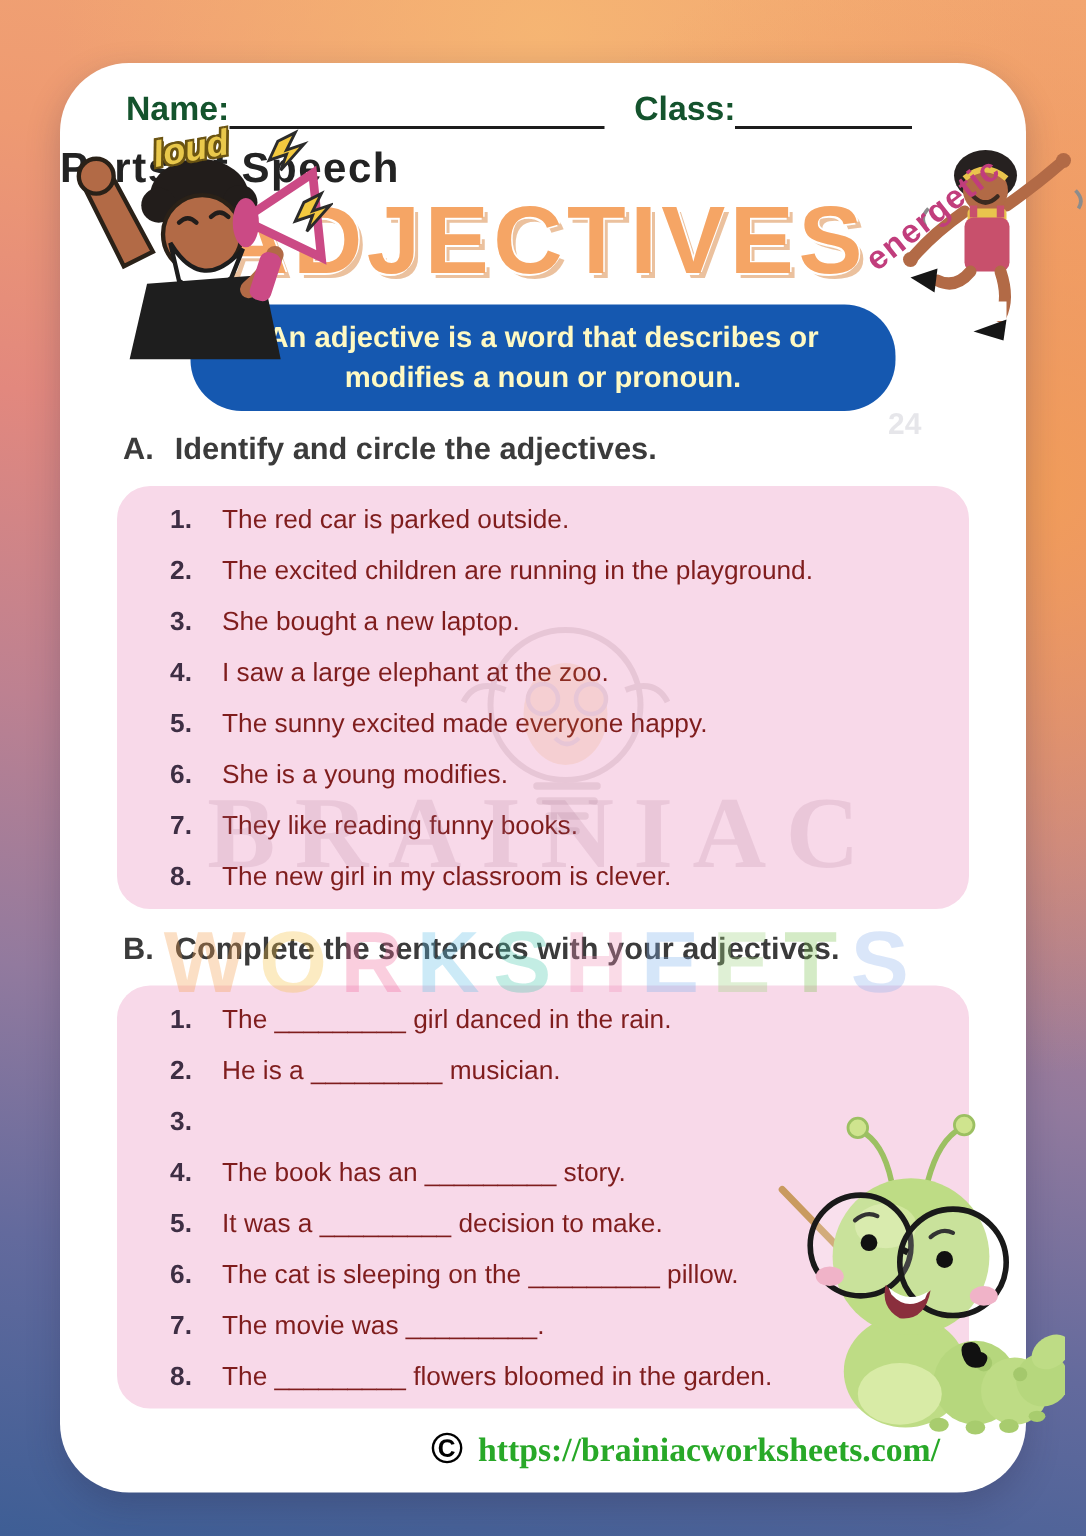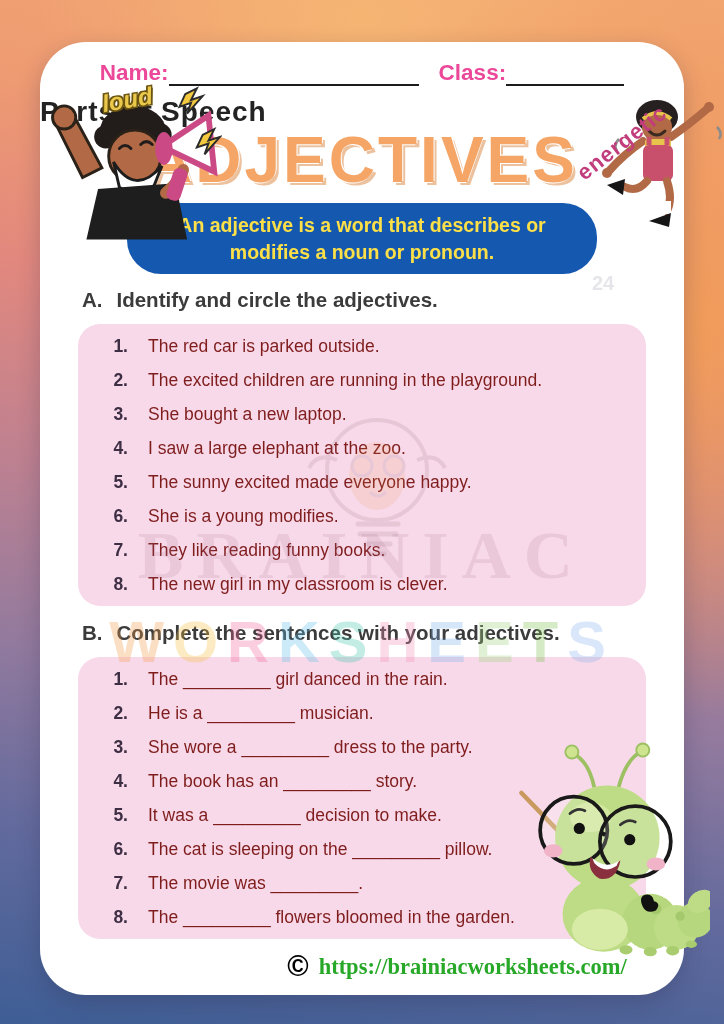--- a/index.html
+++ b/index.html
@@ -9,33 +9,33 @@
       radial-gradient(55% 38% at 94% 32%, rgba(242,158,88,.95) 0%, rgba(242,158,88,0) 100%),
       radial-gradient(45% 22% at 50% 2%, rgba(246,183,115,.9), rgba(246,183,115,0) 100%),
       linear-gradient(188deg,#f2a673 0%,#ee9a72 16%,#e2887e 32%,#bd8191 50%,#927a9e 66%,#636a9d 82%,#3e5e95 100%);
     position:relative;
   }
   .card{
     position:absolute;left:40px;top:42px;width:644px;height:953px;
     background:#ffffff;border-radius:46px;box-shadow:0 8px 22px rgba(40,40,70,.25);
   }
   
-  .header-row{display:flex;align-items:flex-end;margin:16px 44px 0 44px;font-size:22.5px;font-weight:700;color:#ec4899;justify-content:center;}
+  .header-row{display:flex;align-items:flex-end;margin:16px 44px 0 44px;font-size:22.5px;font-weight:700;color:#14532d;}
   .hline{border-bottom:2.5px solid #1c1c1c;height:26px;}
   .line1{width:250px;margin-right:20px;}
   .line2{width:118px;}
   .subtitle{margin-top:10px;text-align:left;font-size:28px;font-weight:700;letter-spacing:1px;color:#232323;}
   .main-title{
     margin-top:0;text-align:center;font-size:64px;font-weight:800;letter-spacing:3px;
     color:#f5a565;line-height:1.02;
     text-shadow:-1px -1px 0 #fff,1px -1px 0 #fff,-1px 1px 0 #fff,3px 3px 0 rgba(219,142,78,.55);
   }
   .pill{
     margin:10px auto 0;width:470px;background:#1558b0;border-radius:34px;
-    color:#fde047;font-weight:700;font-size:19.5px;line-height:1.35;text-align:center;
+    color:#fef9c3;font-weight:700;font-size:19.5px;line-height:1.35;text-align:center;
     padding:9px 18px;box-sizing:border-box;
   }
   .section-head{display:flex;gap:14px;margin:14px 40px 12px 42px;font-size:20.5px;font-weight:700;color:#3b3b3b;}
   .pinkbox{margin:0 38px;background:#f8d9e9;border-radius:22px;padding:5px 10px 5px 0;position:relative;}
   .row{display:flex;line-height:34px;font-size:17.5px;}
   .n{width:30px;margin-left:20px;font-weight:700;color:#3e2e44;text-align:right;flex:none;}
   .t{margin-left:20px;color:#7f1d1d;}
   .headB{margin-top:15px;}
   .boxB{margin-top:0;}
   
@@ -130,21 +130,20 @@
       <div class="row">
         <span class="n">1.</span>
         <span class="t">The _________ girl danced in the rain.</span>
       </div>
       <div class="row">
         <span class="n">2.</span>
         <span class="t">He is a _________ musician.</span>
       </div>
       <div class="row">
         <span class="n">3.</span>
-        <span class="t">She wore a _________ dress to the party.</span>
       </div>
       <div class="row">
         <span class="n">4.</span>
         <span class="t">The book has an _________ story.</span>
       </div>
       <div class="row">
         <span class="n">5.</span>
         <span class="t">It was a _________ decision to make.</span>
       </div>
       <div class="row">

